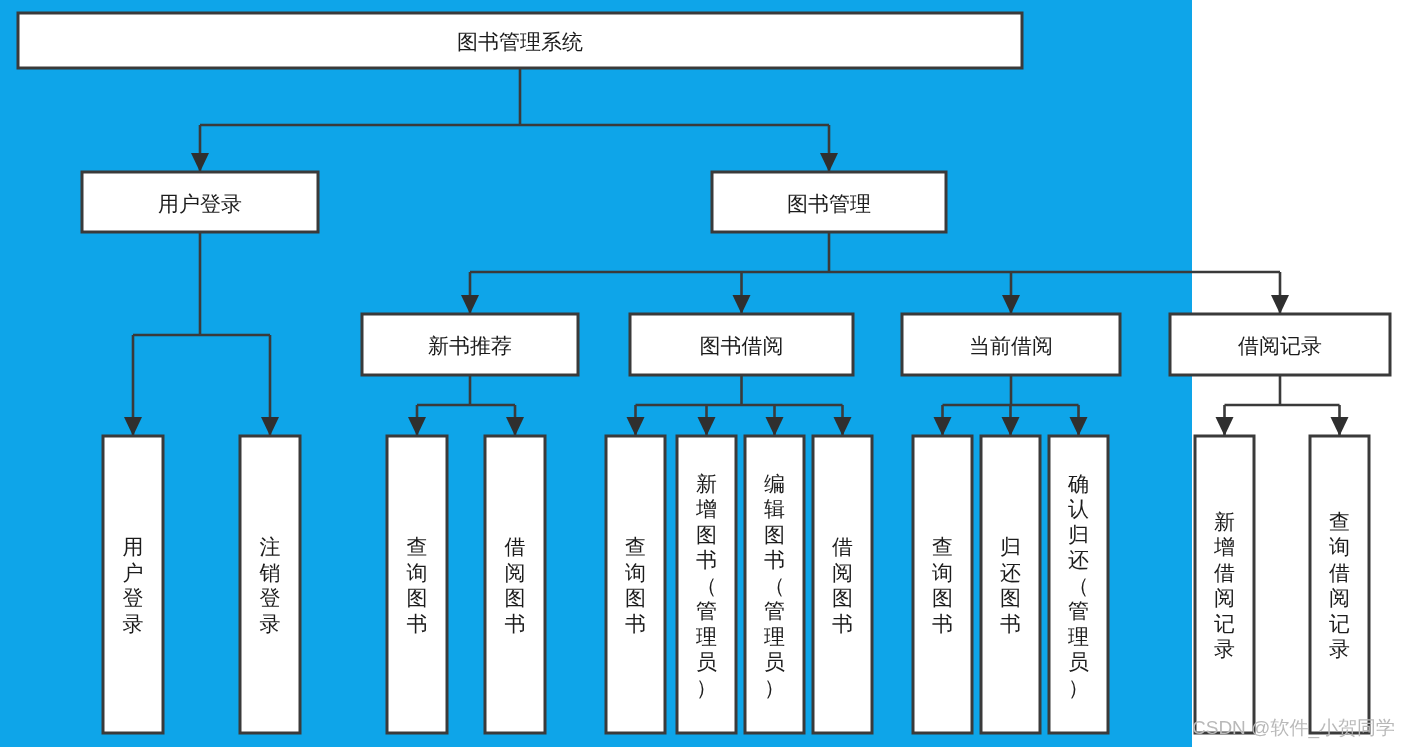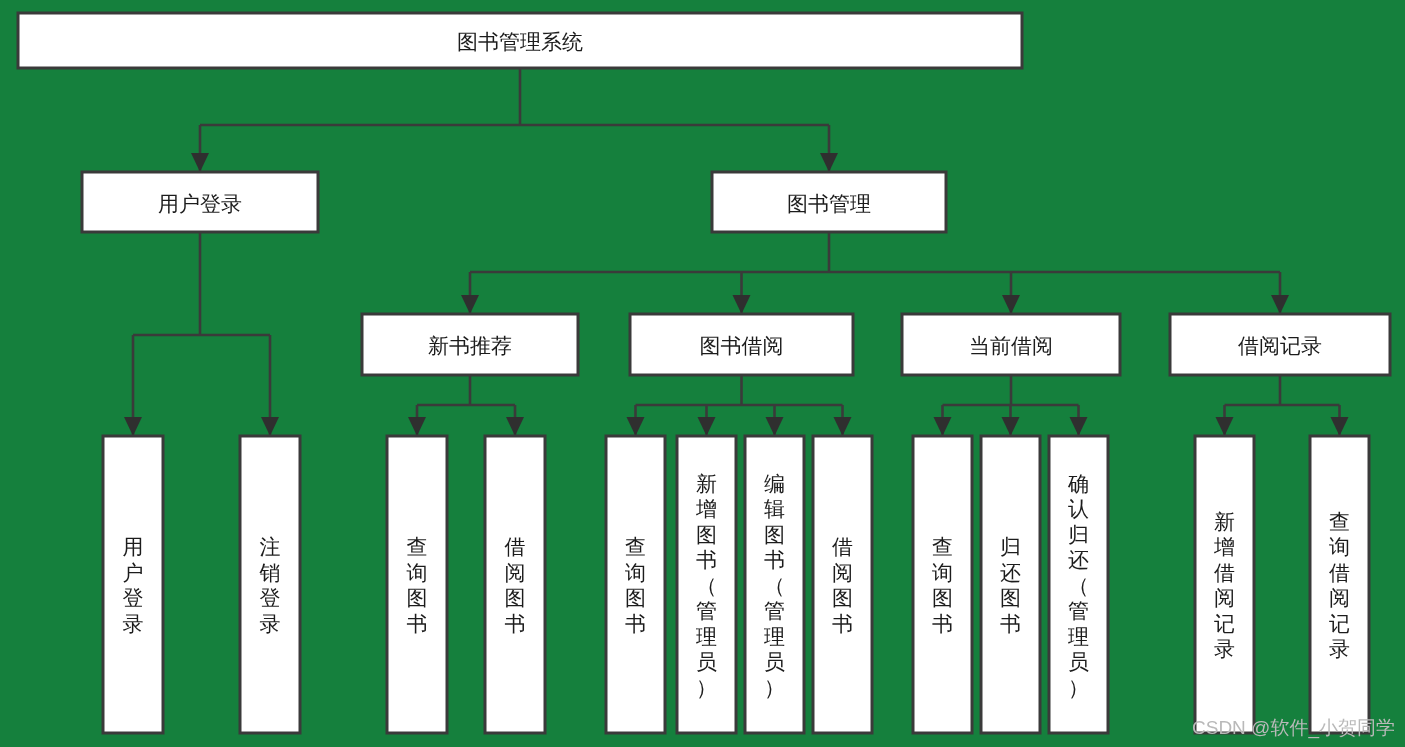--- a/index.html
+++ b/index.html
@@ -10,23 +10,23 @@
   }
   body {
     width: 1405px;
     height: 747px;
     font-family: "Liberation Sans", "DejaVu Sans", sans-serif;
     overflow: hidden;
     position: relative;
   }
   #diagram-root {
     position: relative;
-    width: 1405px;
+    width: 1192px;
     height: 747px;
-    background: #15803d;
+    background: #0ea5e9;
   }
   svg.diagram-canvas {
     position: absolute;
     left: 0;
     top: 0;
     width: 1405px;
     height: 747px;
     display: block;
   }
   .node-box {

